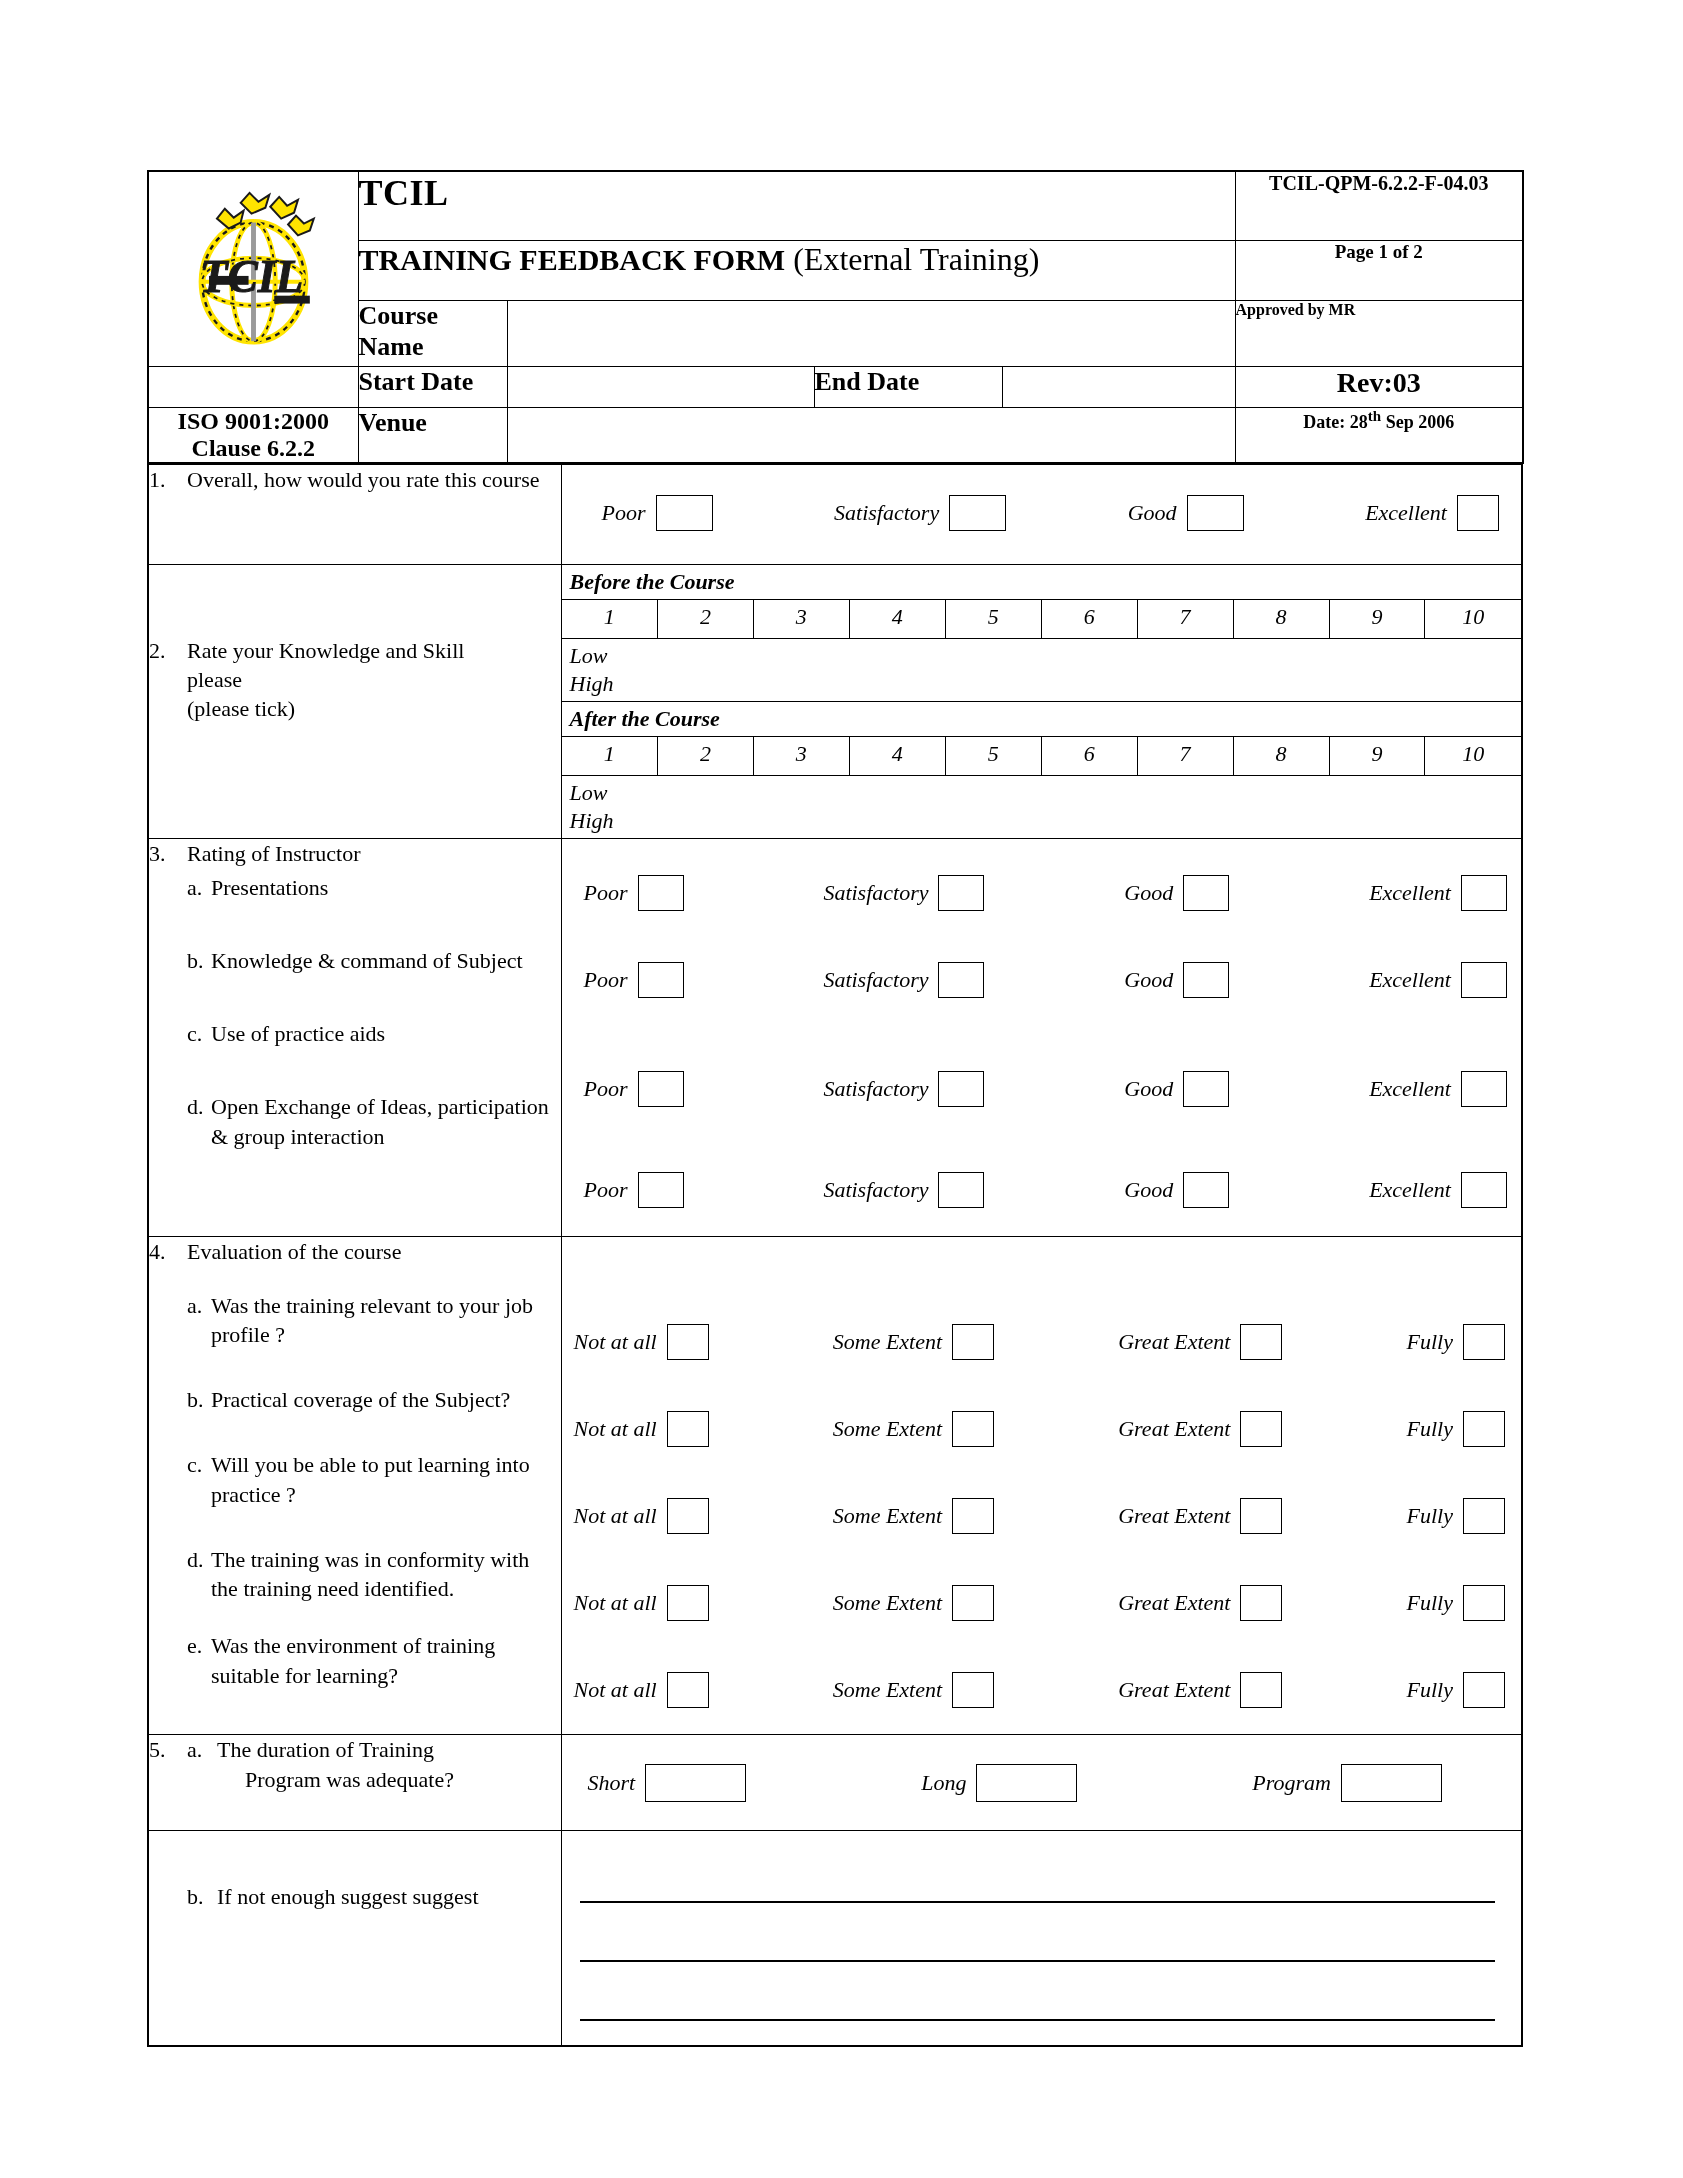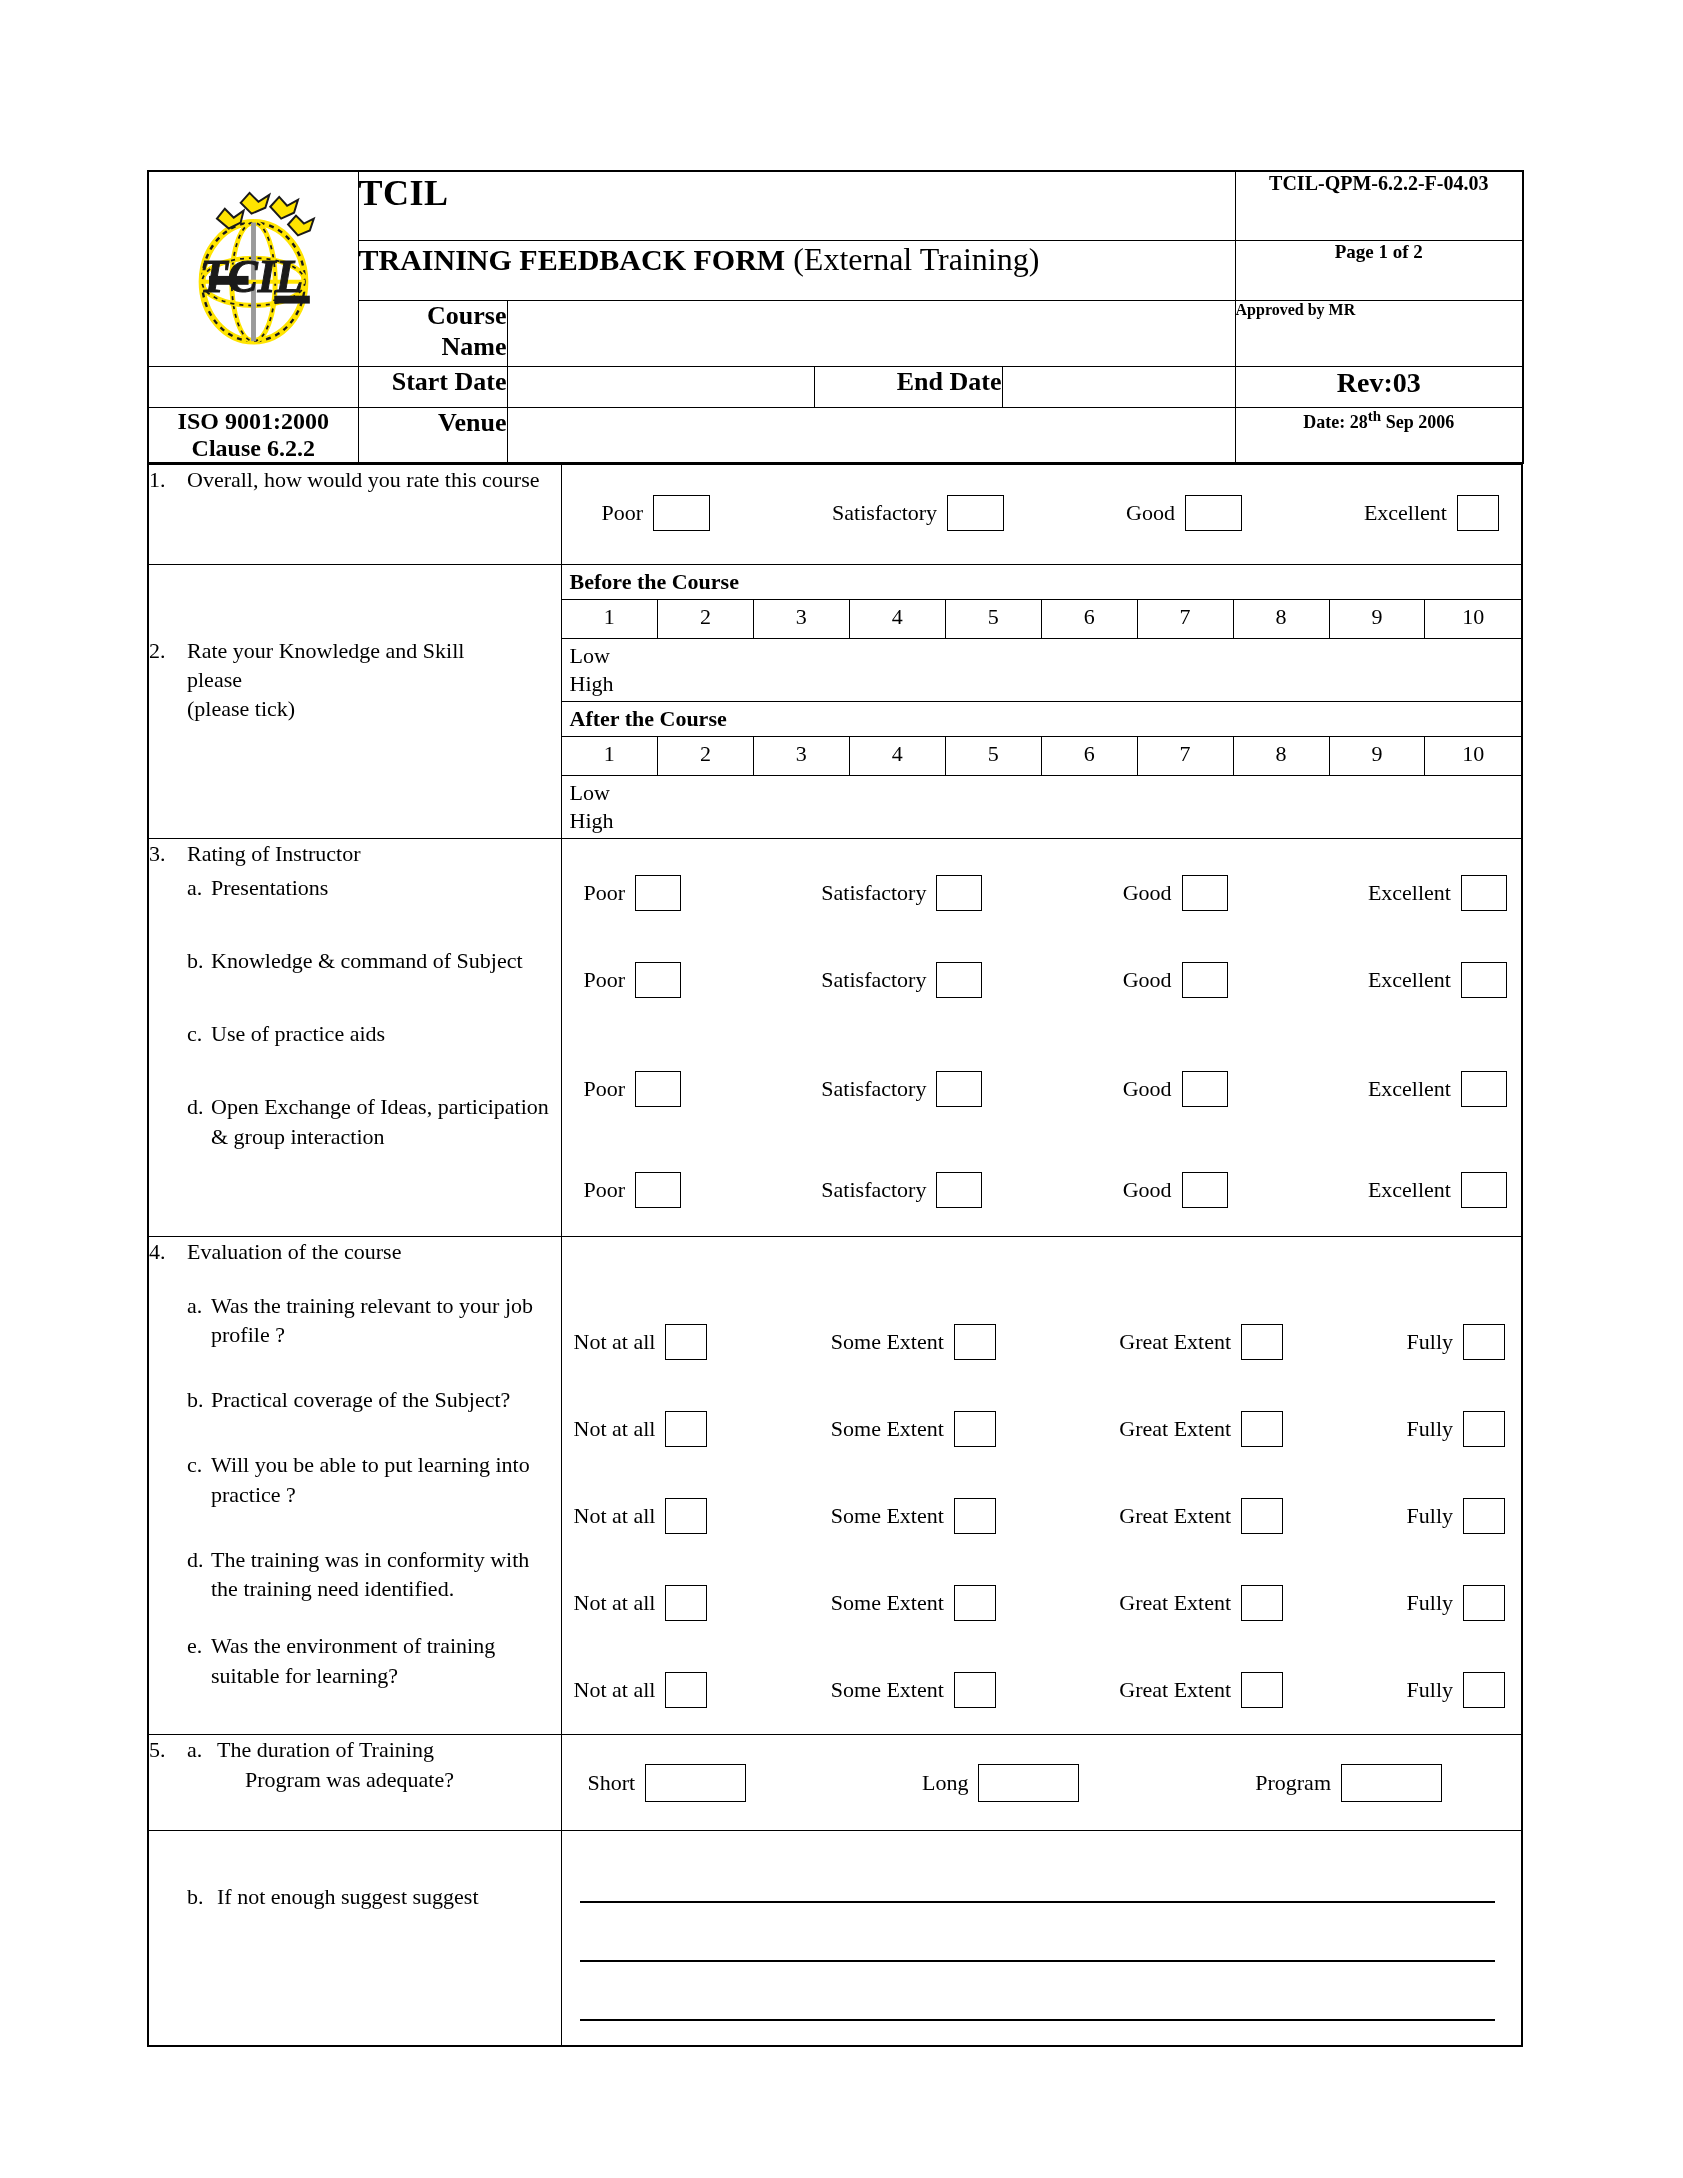--- a/index.html
+++ b/index.html
@@ -70,21 +70,21 @@
     font-size: 30px;
     font-weight: bold;
     padding: 6px 0 6px 22px;
     white-space: nowrap;
   }
   .formtitle .sub {
     font-size: 32px;
     font-weight: normal;
   }
   .lbl-c {
-    text-align: right;
+    text-align: left;
     font-weight: bold;
     font-size: 26px;
     line-height: 1.18;
     padding: 5px 4px;
   }
   .docno {
     font-weight: bold;
     font-size: 20px;
     text-align: center;
     padding: 10px 6px;
@@ -149,21 +149,21 @@
     padding-left: 38px;
     font-size: 22px;
     line-height: 1.33;
   }
   .sub-item .si-in {
     display: flex;
   }
   .sub-item .si-let { flex: 0 0 24px; }
   .sub-item .si-txt { flex: 1 1 auto; }
 
-  .acell { padding: 0; }
+  .acell { padding: 0; font-style: italic; }
 
   .opt-row {
     display: flex;
     align-items: center;
     font-size: 22px;
     height: 100%;
   }
   .opt {
     display: flex;
     align-items: center;

